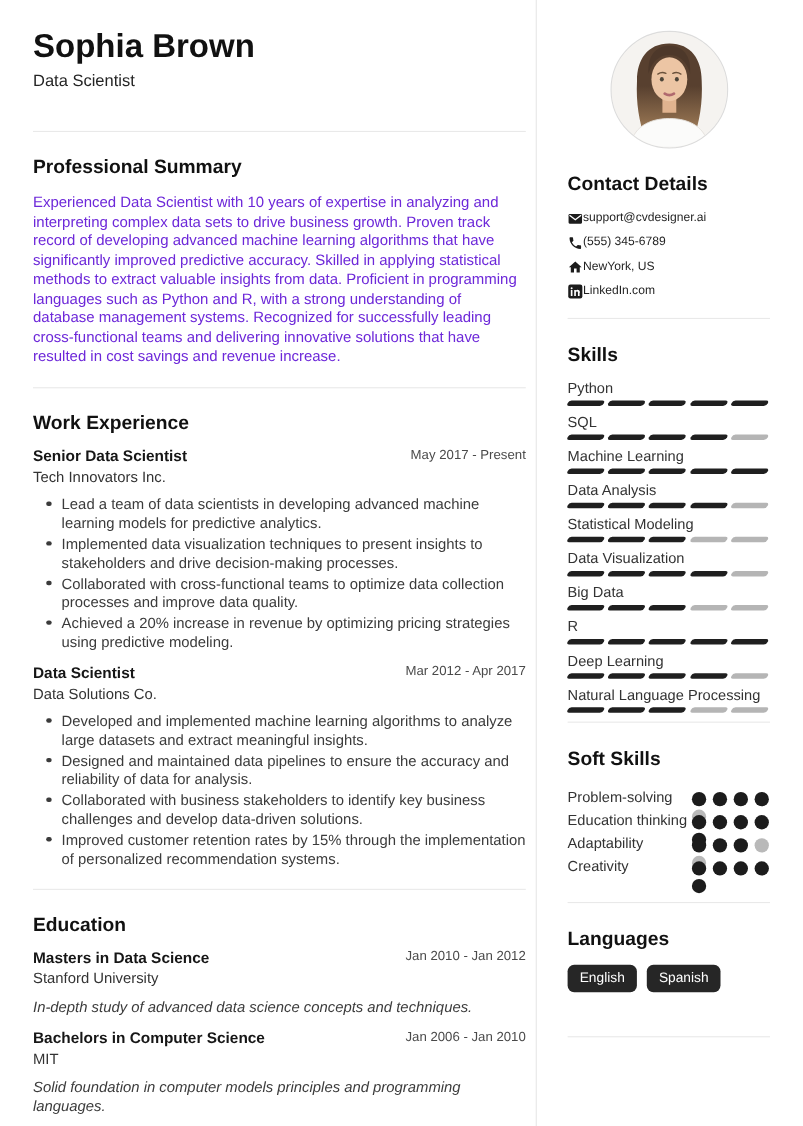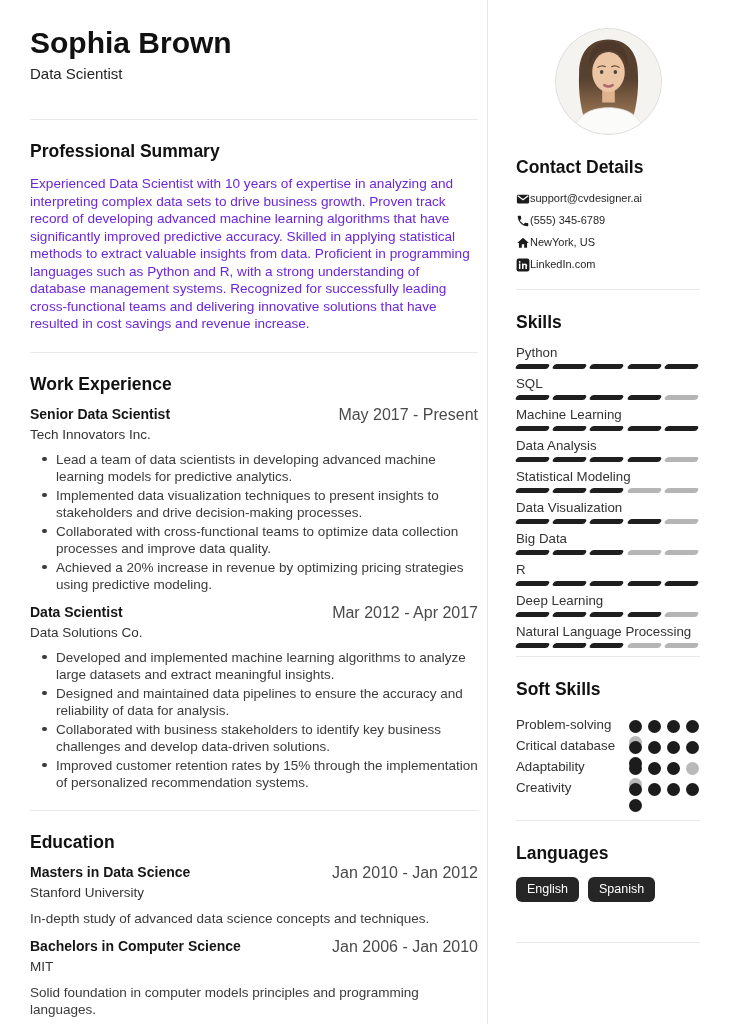--- a/index.html
+++ b/index.html
@@ -23,26 +23,26 @@
   .person-title { margin-top: 5px; font-size: 15px; line-height: 18px; color: #242424; }
   hr.divider { border: none; border-top: 1px solid #e9e9e9; margin: 0; }
   .left-col hr.head-div { margin-top: 36px; }
   .left-col hr.sect-div { margin-top: 19px; }
   h2.sect-head { margin: 21px 0 0; font-size: 17.5px; line-height: 21px; font-weight: 700; color: #111; }
   .summary-text { margin: 13px 0 13px; font-size: 13.6px; line-height: 17.5px; color: #6d28d9; }
 
   .job, .edu { margin-top: 11px; }
   .entry-head { display: flex; justify-content: space-between; align-items: flex-start; }
   .entry-title { font-size: 14px; line-height: 17px; font-weight: 700; color: #161616; }
-  .entry-dates { font-size: 16px; color: #4a4a4a; white-space: nowrap; }
+  .entry-dates { font-size: 12px; color: #4a4a4a; white-space: nowrap; }
   .entry-sub { margin-top: 2px; font-size: 13.5px; line-height: 18px; color: #333; }
   ul.bullets { margin: 7px 0 0; padding: 0 0 0 12px; list-style: none; }
   ul.bullets li { position: relative; padding-left: 14px; font-size: 13.5px; line-height: 17px; color: #3b3b3b; margin-bottom: 2px; }
   ul.bullets li::before { content: ""; position: absolute; left: 0; top: 6.2px; width: 4.6px; height: 4.6px; border-radius: 50%; background: #3b3b3b; }
-  .edu-desc { margin-top: 8px; font-size: 13.5px; line-height: 17px; color: #3b3b3b; }
+  .edu-desc { margin-top: 8px; font-size: 13.5px; line-height: 17px; color: #3b3b3b; font-style: italic; }
 
   
   .sidebar { flex: 1; height: 100%; padding: 28px 30px 0 28px; }
   .avatar-wrap {
     width: 107px; height: 107px; margin: 0 auto;
     border-radius: 50%; border: 1px solid #dcdcdc;
     overflow: hidden; background: #f5f3f0;
   }
   .avatar-wrap svg { display: block; width: 100%; height: 100%; }
   .sidebar h2.sect-head { margin: 22px 0 0; }
@@ -351,21 +351,21 @@
     <span class="soft-dots">
               <span class="dot filled"></span>
               <span class="dot filled"></span>
               <span class="dot filled"></span>
               <span class="dot filled"></span>
               <span class="dot empty"></span>
             </span>
   </div>
 
   <div class="soft-row">
-    <span class="soft-name">Critical database</span>
+    <span class="soft-name">Education thinking</span>
     <span class="soft-dots">
               <span class="dot filled"></span>
               <span class="dot filled"></span>
               <span class="dot filled"></span>
               <span class="dot filled"></span>
               <span class="dot filled"></span>
             </span>
   </div>
 
   <div class="soft-row">

